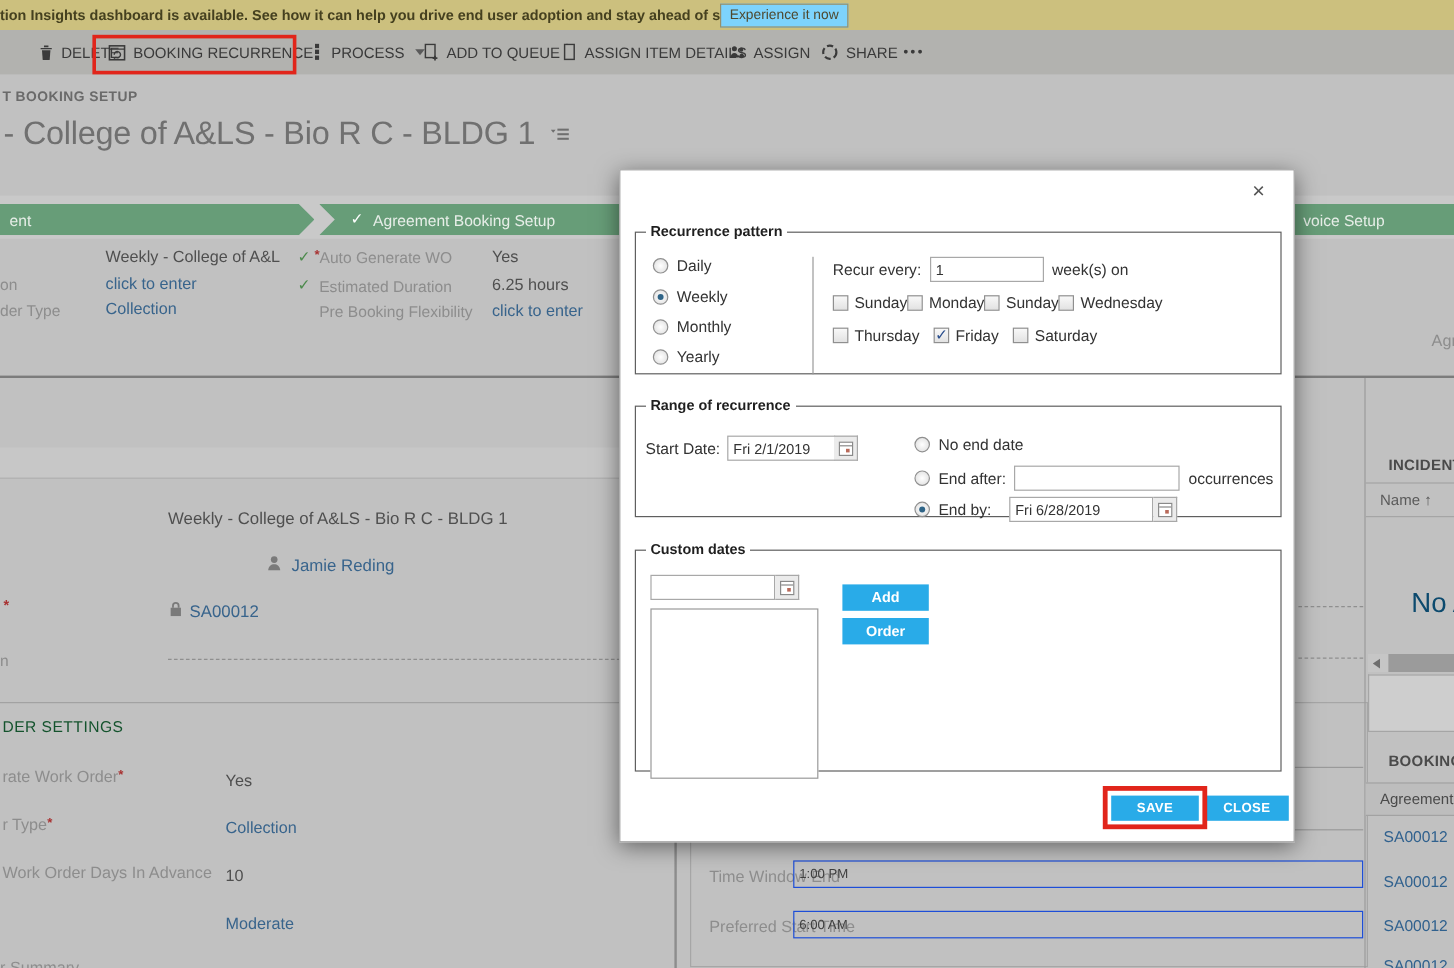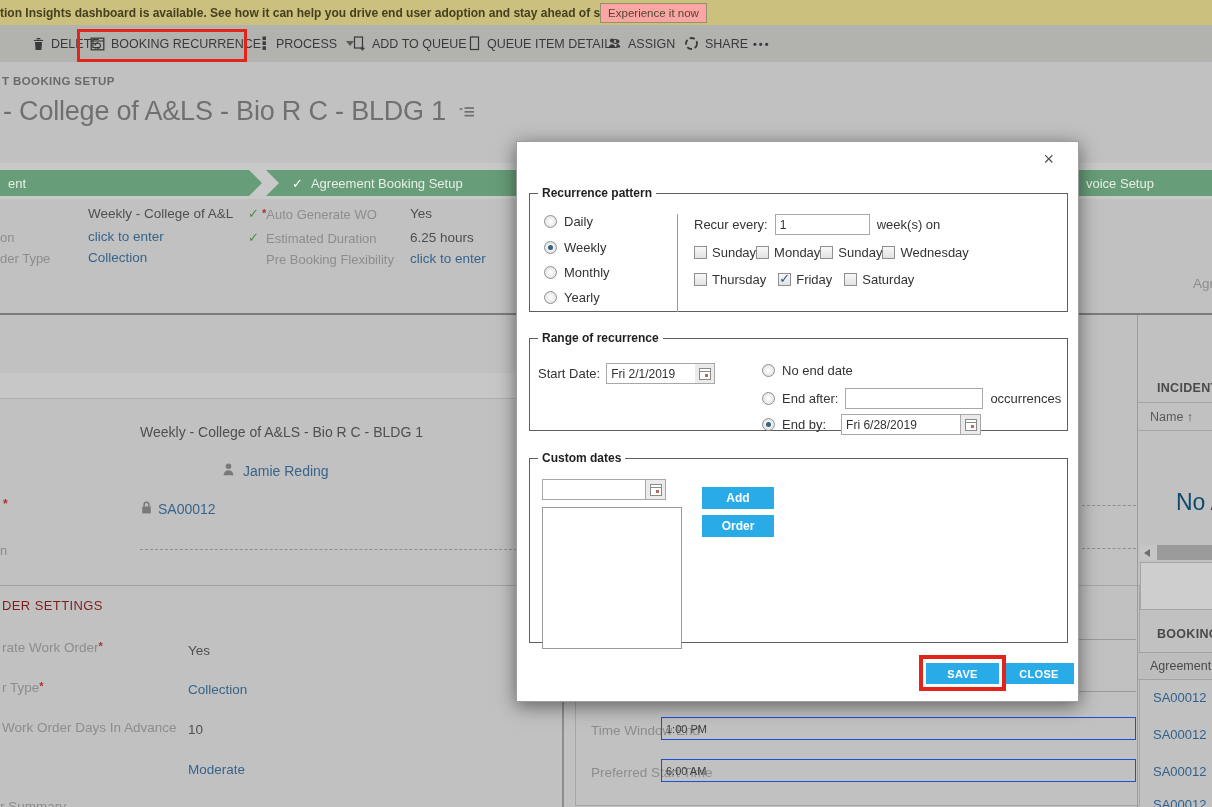--- a/index.html
+++ b/index.html
@@ -4,21 +4,21 @@
 <style>
   * { margin:0; padding:0; box-sizing:border-box; }
   html,body { background:#9e9e9e; }
   body { font-family:"Liberation Sans","DejaVu Sans",sans-serif; }
   .page { position:relative; width:1212px; height:807px; background:#c1c1c1; overflow:hidden; }
 
   
   .notif { position:absolute; left:0; top:0; width:100%; height:25px; background:#ccc07e; color:#45401f;
            font-size:12px; font-weight:bold; display:flex; align-items:center; overflow:hidden; }
   .notif-msg { white-space:nowrap; }
-  .notif-btn { position:absolute; left:600px; top:3px; width:107px; height:20px; background:#fca5a5;
+  .notif-btn { position:absolute; left:600px; top:3px; width:107px; height:20px; background:#7dd3fc;
                border:1px solid #97906a; color:#4f4930; font-size:11.5px; font-weight:normal;
                display:flex; align-items:center; justify-content:center; }
 
   
   .toolbar { position:absolute; left:0; top:25px; width:100%; height:37px; background:#b2b2af; }
   .tb-item { position:absolute; top:0; height:37px; display:flex; align-items:center; gap:6px;
              color:#3a3a3a; font-size:12.5px; white-space:nowrap; cursor:default; }
   .tb-item svg { flex:0 0 auto; }
   .caret-down { width:0; height:0; border-left:4px solid transparent; border-right:4px solid transparent;
                 border-top:5px solid #5a5a5a; margin-left:3px; }
@@ -56,21 +56,21 @@
   .v-divider { position:absolute; left:562px; top:315px; width:2px; height:492px; background:#8d8d8d; }
   .section-strip { position:absolute; left:0; top:373px; width:562px; height:26px; background:#c7c7c7;
                    border-bottom:1px solid #aeaeae; }
   .dashed { position:absolute; border-top:1px dashed #8f8f8f; height:0; }
 
   
   .icon-gray { color:#7a7a7a; }
 
   
   .wo-topline { position:absolute; left:0; top:585px; width:562px; height:1px; background:#a2a2a2; }
-  .wo-title { position:absolute; left:2px; top:598px; font-size:13px; color:#7f1d1d; letter-spacing:0.4px; }
+  .wo-title { position:absolute; left:2px; top:598px; font-size:13px; color:#14532d; letter-spacing:0.4px; }
 
   
   .time-panel { position:absolute; left:575px; top:585px; width:565px; height:221px;
                 border:1px solid #a6a6a6; }
   .tp-line { position:absolute; left:85px; width:475px; height:1px; background:#9a9a9a; }
   .tp-label { position:absolute; left:15px; color:#8d8d8d; font-size:13.5px; white-space:nowrap; }
   .tp-input { position:absolute; left:85px; width:475px; height:23px; border:1px solid #1d4ed8;
               color:#3f3f3f; font-size:11px; display:flex; align-items:center; padding-left:4px; }
 
   
@@ -170,21 +170,21 @@
           <rect x="2.5" y="1" width="8" height="11" stroke-width="1.2"></rect>
           <path d="M10.5 10.5v4M8.5 12.5h4" stroke-width="1.4"></path>
         </svg>
       <span>ADD TO QUEUE</span>
     </div>
     <div class="tb-item" style="left:468px">
       <svg width="13" height="15" viewBox="0 0 13 15" fill="none" stroke="#3a3a3a">
           <rect x="2.5" y="1" width="8" height="12.5" stroke-width="1.2"></rect>
           <path d="M4.5 1v-0.5" stroke-width="1"></path>
         </svg>
-      <span>QUEUE ITEM DETAILS</span>
+      <span>ASSIGN ITEM DETAILS</span>
     </div>
     <div class="tb-item" style="left:607px">
       <svg width="15" height="14" viewBox="0 0 15 14" fill="#3a3a3a">
           <circle cx="5" cy="3.6" r="2.1"></circle>
           <path d="M1.6 11c.3-2.4 1.7-3.8 3.4-3.8S8.1 8.6 8.4 11z"></path>
           <circle cx="10.7" cy="4.4" r="1.8"></circle>
           <path d="M8.9 10.6c.3-2 1-3 2.2-3 1.1 0 1.9 1 2.2 3z"></path>
         </svg>
       <span>ASSIGN</span>
     </div>

